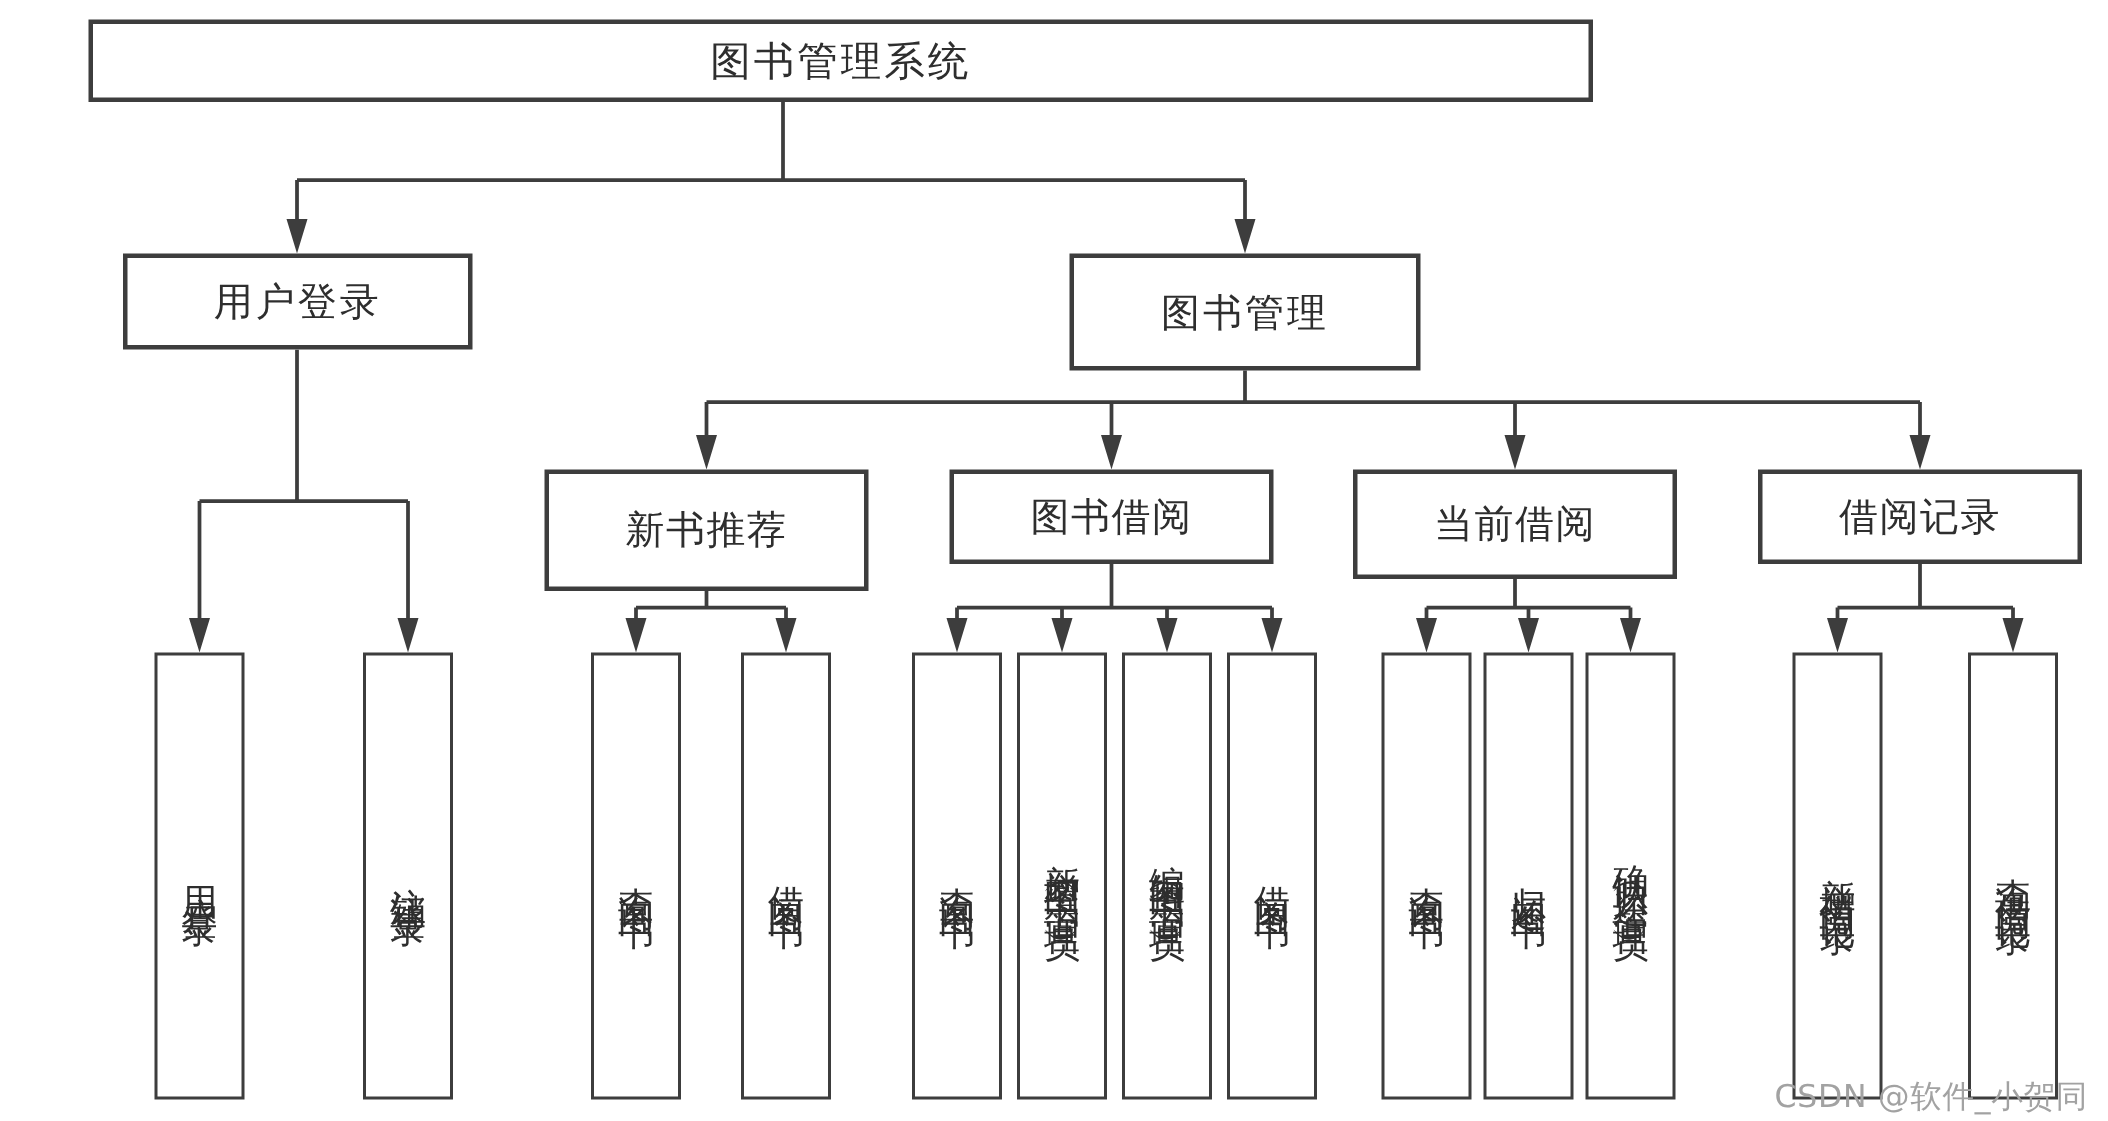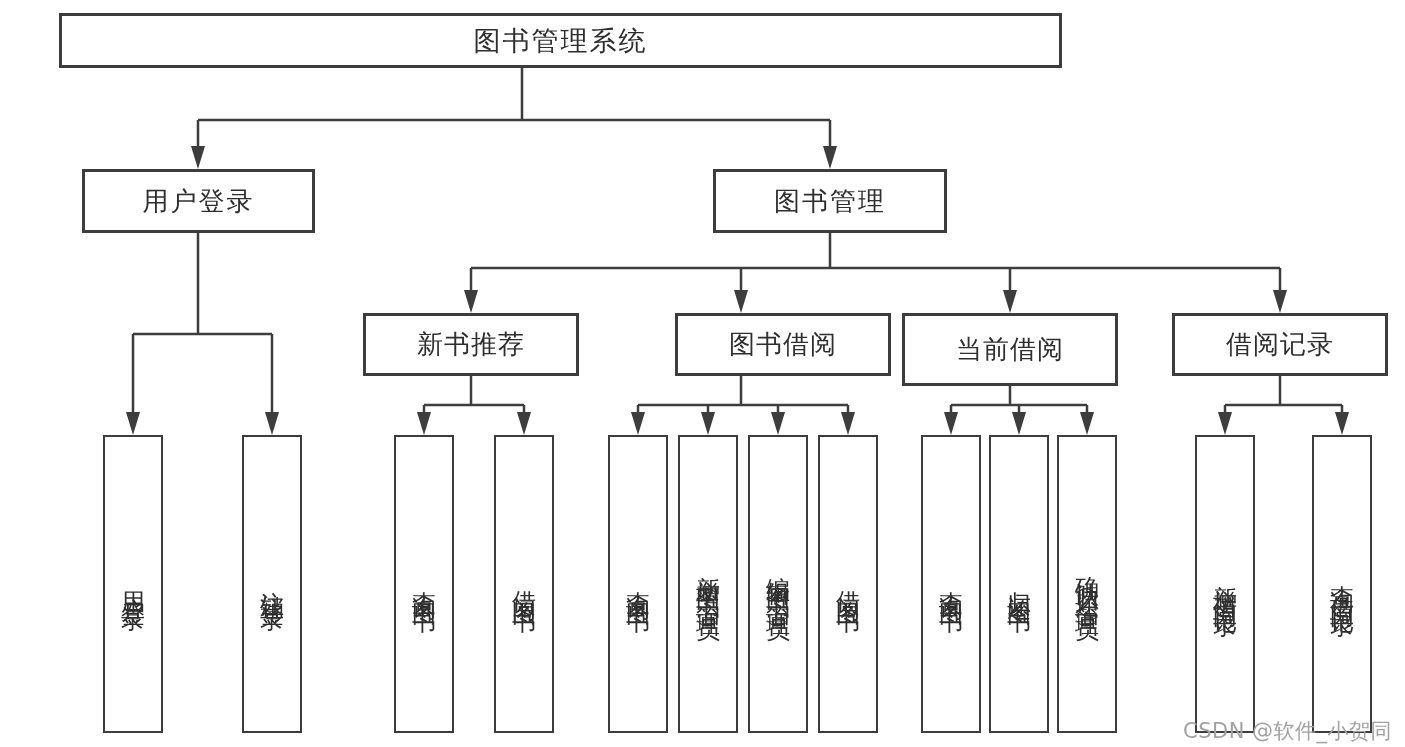--- a/index.html
+++ b/index.html
@@ -50,24 +50,24 @@
       M631 412 H645 L638 435 Z  M701 412 H715 L708 435 Z
       M771 412 H785 L778 435 Z  M841 412 H855 L848 435 Z
       M944 412 H958 L951 435 Z  M1012 412 H1026 L1019 435 Z
       M1080 412 H1094 L1087 435 Z  M1218 412 H1232 L1225 435 Z
       M1335 412 H1349 L1342 435 Z"></path>
   </svg>
 
   <div class="node lvl1" style="left:21px;top:13px;width:1003px;height:55px;margin-left:38px;">图书管理系统</div>
 
   <div class="node lvl2" style="left:82px;top:169px;width:233px;height:64px;">用户登录</div>
-  <div class="node lvl2" style="left:713px;top:169px;width:234px;height:64px;">图书管理</div>
+  <div class="node lvl2" style="left:713px;top:169px;width:234px;height:78px;">图书管理</div>
 
-  <div class="node lvl3" style="left:363px;top:313px;width:216px;height:63px;">新书推荐</div>
-  <div class="node lvl3" style="left:633px;top:313px;width:216px;height:63px;margin-left:42px;">图书借阅</div>
+  <div class="node lvl3" style="left:363px;top:313px;width:216px;height:81px;">新书推荐</div>
+  <div class="node lvl3" style="left:633px;top:313px;width:216px;height:63px;">图书借阅</div>
   <div class="node lvl3" style="left:902px;top:313px;width:216px;height:73px;">当前借阅</div>
   <div class="node lvl3" style="left:1172px;top:313px;width:216px;height:63px;">借阅记录</div>
 
   <div class="node leaf" style="left:103px;top:435px;width:60px;height:298px;">用户登录</div>
   <div class="node leaf" style="left:242px;top:435px;width:60px;height:298px;">注销登录</div>
 
   <div class="node leaf" style="left:394px;top:435px;width:60px;height:298px;">查询图书</div>
   <div class="node leaf" style="left:494px;top:435px;width:60px;height:298px;">借阅图书</div>
 
   <div class="node leaf" style="left:608px;top:435px;width:60px;height:298px;">查询图书</div>

